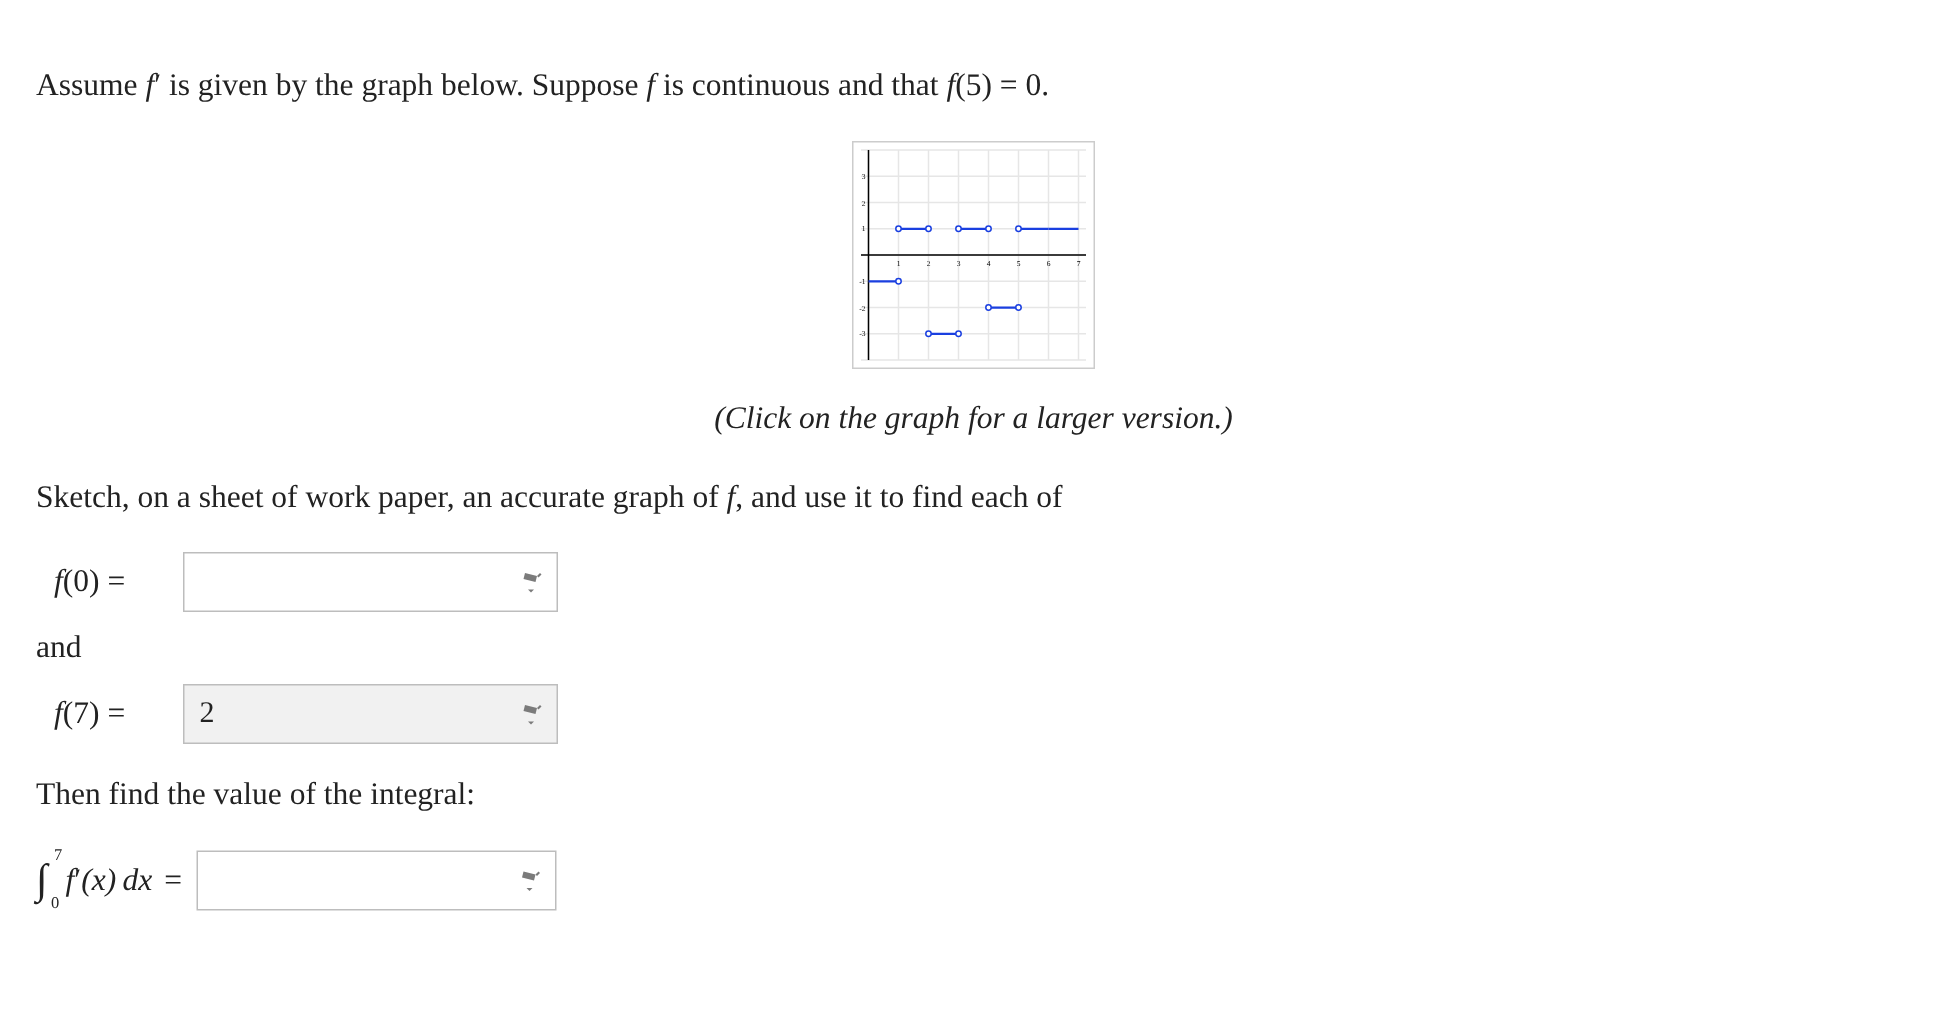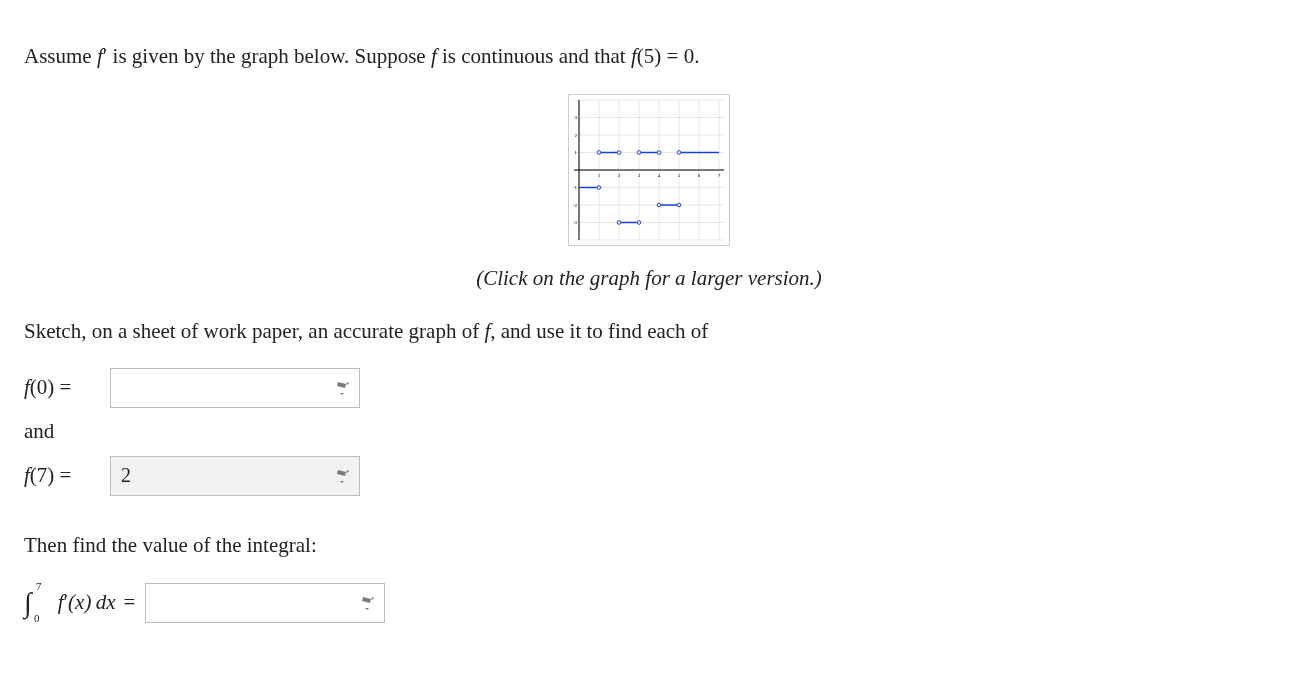--- a/index.html
+++ b/index.html
@@ -29,21 +29,21 @@
   .caption {
     text-align: center;
     font-style: italic;
     margin: 8px 0 12px 0;
     font-family: Liberation Serif, serif;
   }
   .row {
     display: flex;
     align-items: center;
     gap: 8px;
-    margin: 8px 0;
+    margin: 8px 12px;
   }
   .label-expr {
     min-width: 78px;
   }
   .answer-wrap {
     position: relative;
     display: inline-flex;
     align-items: center;
   }
   .answer-input {
@@ -228,26 +228,26 @@
     <span class="dropdown-btn">
       <svg width="16" height="16" viewBox="0 0 16 16">
           <path d="M2 2 L10 4 L9 8 L1 6 Z" fill="#7b7b7b"></path>
           <path d="M10 4 L12 2 L13 3 L11 5 Z" fill="#7b7b7b"></path>
           <path d="M4 13 L8 13 L6 15 Z" fill="#7b7b7b"></path>
         </svg>
     </span>
   </span>
 </div>
 
-<p style="margin-top:34px;">Then find the value of the integral:</p>
+<p style="margin-top:18px;">Then find the value of the integral:</p>
 
 <div class="integral-row">
   <span class="integral-expr">
     <span class="intg">∫<span class="ub">7</span><span class="lb">0</span></span>
-    <span style="margin-left:22px;"><span class="math-i">f<span class="prime">′</span></span>(<span class="math-i">x</span>) <span class="math-i">d</span><span class="math-i">x</span></span>
+    <span style="margin-left:8px;"><span class="math-i">f<span class="prime">′</span></span>(<span class="math-i">x</span>) <span class="math-i">d</span><span class="math-i">x</span></span>
     <span style="font-style:normal; margin-left:6px;">=</span>
   </span>
   <span class="answer-wrap">
     <input type="text" class="answer-input wide" value="" style="">
     <span class="dropdown-btn">
       <svg width="16" height="16" viewBox="0 0 16 16">
           <path d="M2 2 L10 4 L9 8 L1 6 Z" fill="#7b7b7b"></path>
           <path d="M10 4 L12 2 L13 3 L11 5 Z" fill="#7b7b7b"></path>
           <path d="M4 13 L8 13 L6 15 Z" fill="#7b7b7b"></path>
         </svg>

